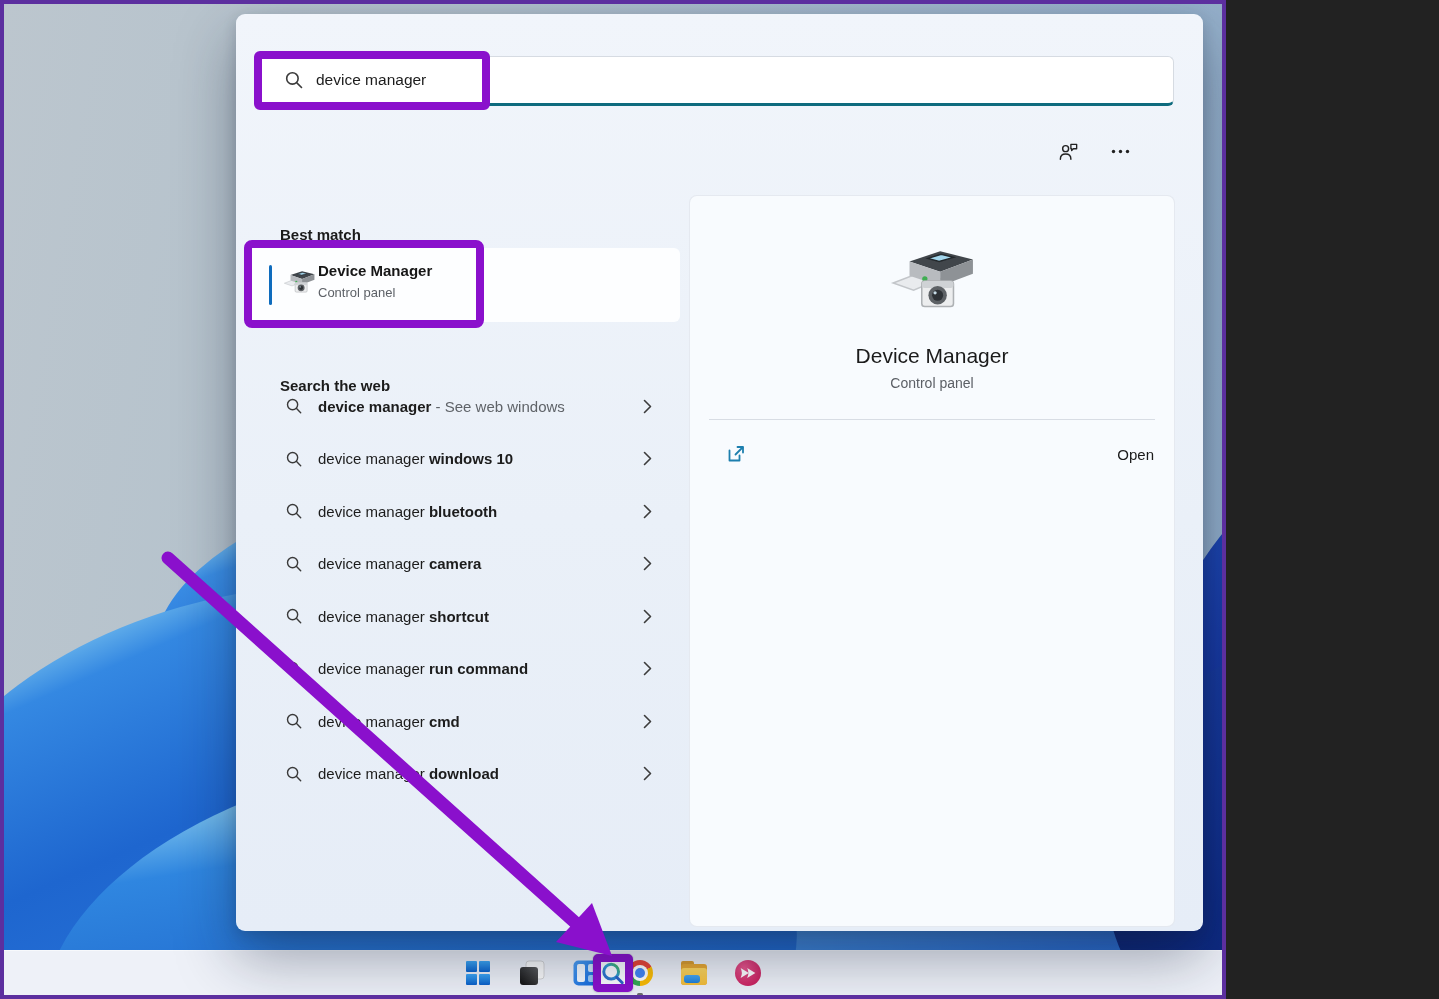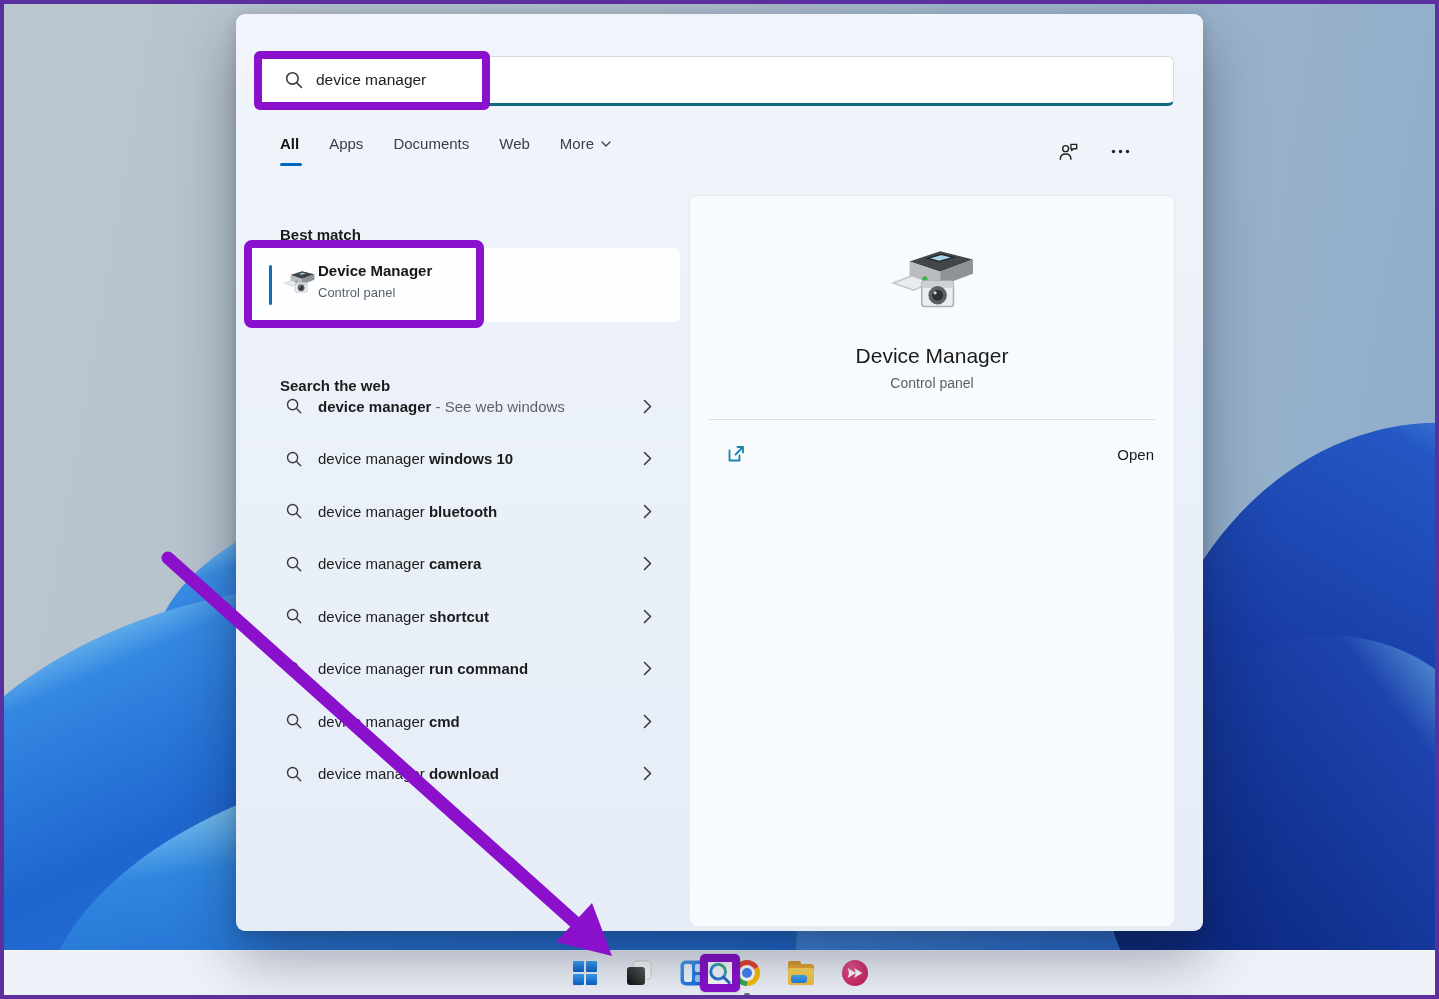--- a/index.html
+++ b/index.html
@@ -1,17 +1,17 @@
 <!DOCTYPE html>
 <html><head>
 <meta charset="utf-8">
 <style>
   html,body{margin:0;padding:0;background:#222;}
   *{box-sizing:border-box;font-family:"Liberation Sans","DejaVu Sans",sans-serif;}
-  .stage{position:relative;width:1439px;height:999px;overflow:hidden;
+  .stage{position:relative;width:1226px;height:999px;overflow:hidden;
     background:linear-gradient(100deg,#bcc6ce 0%,#b2c1cc 35%,#a0b6cb 65%,#8dabc9 100%);}
 
   
   .petal{position:absolute;border-radius:50%;z-index:0;}
   .p-l1{left:-90px;top:600px;width:640px;height:360px;transform:rotate(-16deg);
     background:linear-gradient(172deg,#8ed3f2 0%,#3488e2 16%,#1e66cf 55%,#2a74d8 100%);}
   .p-l2{left:150px;top:495px;width:440px;height:235px;transform:rotate(-14deg);
     background:linear-gradient(175deg,#9bdcf5 0%,#3a8ee6 18%,#2068cf 60%,#2e7ad9 100%);}
   .p-l3{left:40px;top:760px;width:760px;height:430px;transform:rotate(-9deg);
     background:linear-gradient(180deg,#8ed1f2 0%,#2f86e0 18%,#1b5dc4 70%,#1a55b8 100%);}
@@ -163,41 +163,20 @@
 
   <div class="panel">
 
     <div class="searchbox">
       <svg width="18" height="18" viewBox="0 0 17 17">
           <use href="#mag"></use>
         </svg>
       <span class="q">device manager</span>
     </div>
 
-    <div class="tabs">
-      <div class="tab active">
-        <span>All</span>
-        <span class="tab-underline"></span>
-      </div>
-      <div class="tab">
-        <span>Apps</span>
-      </div>
-      <div class="tab">
-        <span>Documents</span>
-      </div>
-      <div class="tab">
-        <span>Web</span>
-      </div>
-      <div class="tab">
-        <span>More</span>
-        <svg width="10" height="6" viewBox="0 0 10 6">
-          <polyline points="1,1 5,5 9,1" fill="none" stroke="#444" stroke-width="1.4" stroke-linecap="round"></polyline>
-        </svg>
-      </div>
-    </div>
 
     <div class="tabbar-actions">
       <div class="tb-act">
         <svg width="23" height="23" viewBox="0 0 24 24">
           <circle cx="9" cy="9" r="3.1" fill="none" stroke="#222" stroke-width="1.5"></circle>
           <path d="M3.5,20 c0,-3.4 2.4,-5.4 5.5,-5.4 s5.5,2 5.5,5.4" fill="none" stroke="#222" stroke-width="1.5" stroke-linecap="round"></path>
           <path d="M14.5,4.5 h6 v4.6 h-3.4 l-1.8,1.8 v-1.8 h-0.8 z" fill="none" stroke="#222" stroke-width="1.4" stroke-linejoin="round"></path>
         </svg>
       </div>
       <div class="tb-act">

